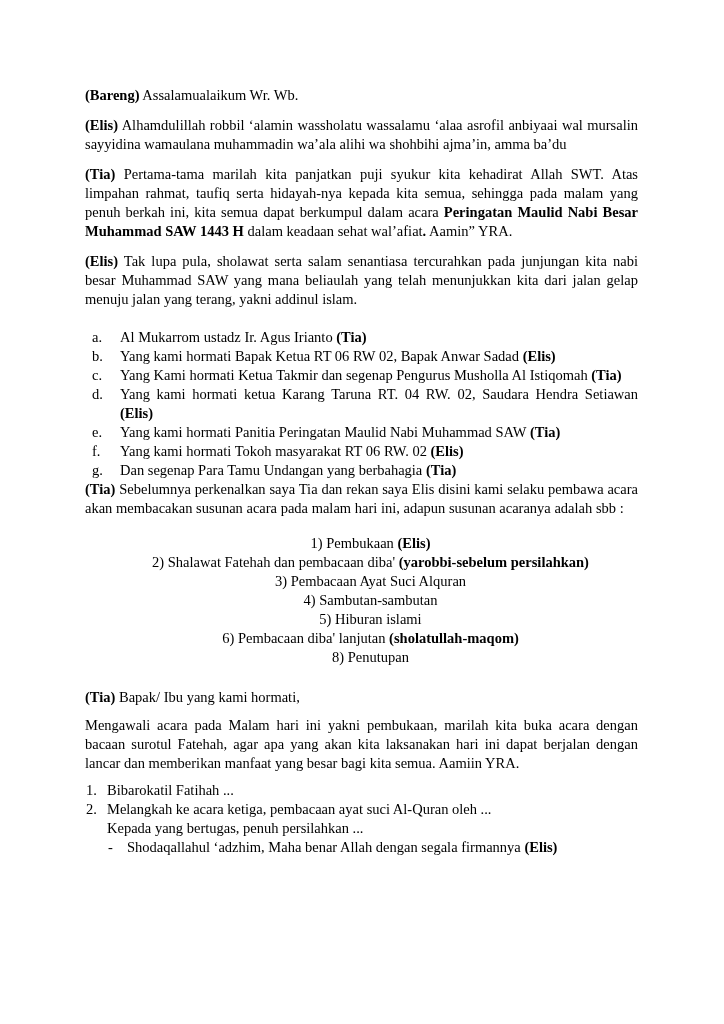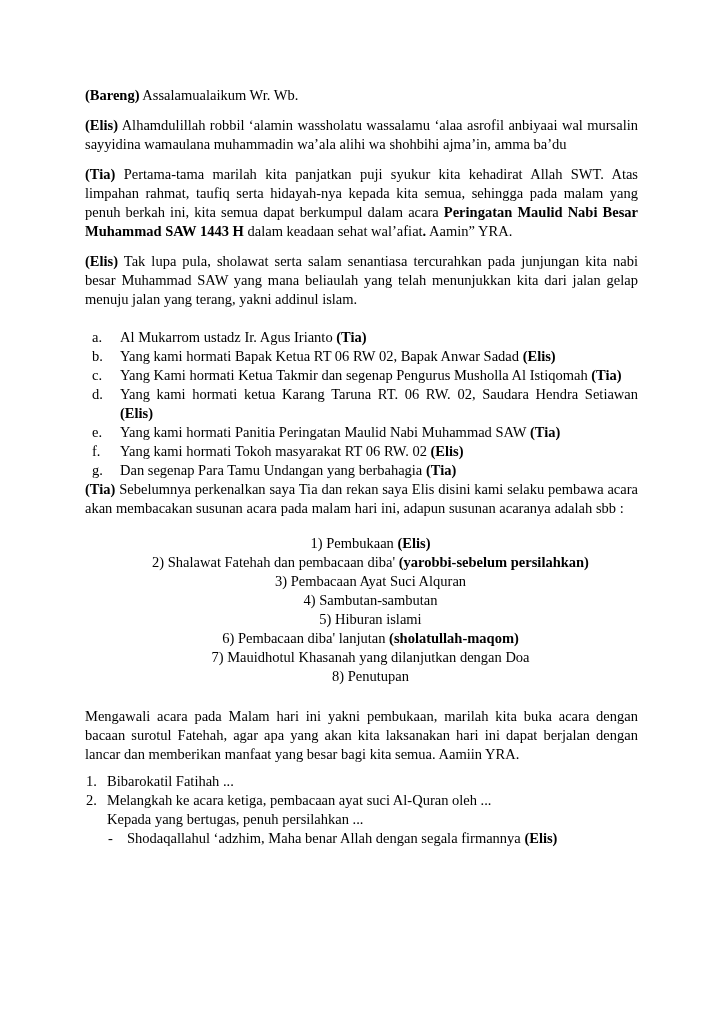--- a/index.html
+++ b/index.html
@@ -45,39 +45,39 @@
   <p class="para" id="p-hamdalah"><span class="b">(Elis)</span><span> Alhamdulillah robbil ‘alamin wassholatu wassalamu ‘alaa asrofil anbiyaai wal mursalin sayyidina wamaulana muhammadin wa’ala alihi wa shohbihi ajma’in, amma ba’du</span></p>
 
   <p class="para" id="p-puji"><span class="b">(Tia)</span><span> Pertama-tama marilah kita panjatkan puji syukur kita kehadirat Allah SWT. Atas limpahan rahmat, taufiq serta hidayah-nya kepada kita semua, sehingga pada malam yang penuh berkah ini, kita semua dapat berkumpul dalam acara </span><span class="b">Peringatan Maulid Nabi Besar Muhammad SAW 1443 H</span><span> dalam keadaan sehat wal’afiat</span><span class="b">.</span><span> Aamin” YRA.</span></p>
 
   <p class="para" id="p-sholawat"><span class="b">(Elis)</span><span> Tak lupa pula, sholawat serta salam senantiasa tercurahkan pada junjungan kita nabi besar Muhammad SAW yang mana beliaulah yang telah menunjukkan kita dari jalan gelap menuju jalan yang terang, yakni addinul islam.</span></p>
 
   <div class="honorees">
     <div class="hitem"><span class="hmarker">a.</span><span>Al Mukarrom ustadz Ir. Agus Irianto </span><span class="b">(Tia)</span></div>
     <div class="hitem"><span class="hmarker">b.</span><span>Yang kami hormati Bapak Ketua RT 06 RW 02, Bapak Anwar Sadad </span><span class="b">(Elis)</span></div>
     <div class="hitem"><span class="hmarker">c.</span><span>Yang Kami hormati Ketua Takmir dan segenap Pengurus Musholla Al Istiqomah </span><span class="b">(Tia)</span></div>
-    <div class="hitem"><span class="hmarker">d.</span><span>Yang kami hormati ketua Karang Taruna RT. 06 RW. 02, Saudara Hendra Setiawan </span><span class="b">(Elis)</span></div>
+    <div class="hitem"><span class="hmarker">d.</span><span>Yang kami hormati ketua Karang Taruna RT. 04 RW. 02, Saudara Hendra Setiawan </span><span class="b">(Elis)</span></div>
     <div class="hitem"><span class="hmarker">e.</span><span>Yang kami hormati Panitia Peringatan Maulid Nabi Muhammad SAW </span><span class="b">(Tia)</span></div>
     <div class="hitem"><span class="hmarker">f.</span><span>Yang kami hormati Tokoh masyarakat RT 06 RW. 02 </span><span class="b">(Elis)</span></div>
     <div class="hitem"><span class="hmarker">g.</span><span>Dan segenap Para Tamu Undangan yang berbahagia </span><span class="b">(Tia)</span></div>
   </div>
 
   <p class="para" id="p-intro"><span class="b">(Tia)</span><span> Sebelumnya perkenalkan saya Tia dan rekan saya Elis disini kami selaku pembawa acara akan membacakan susunan acara pada malam hari ini, adapun susunan acaranya adalah sbb :</span></p>
 
   <div class="agenda">
     <div class="aitem"><span>1)</span> <span>Pembukaan </span><span class="b">(Elis)</span></div>
     <div class="aitem"><span>2)</span> <span>Shalawat Fatehah dan pembacaan diba' </span><span class="b">(yarobbi-sebelum persilahkan)</span></div>
     <div class="aitem"><span>3)</span> <span>Pembacaan Ayat Suci Alquran</span><span class="b"></span></div>
     <div class="aitem"><span>4)</span> <span>Sambutan-sambutan</span><span class="b"></span></div>
     <div class="aitem"><span>5)</span> <span>Hiburan islami</span><span class="b"></span></div>
     <div class="aitem"><span>6)</span> <span>Pembacaan diba' lanjutan </span><span class="b">(sholatullah-maqom)</span></div>
-    <div class="aitem"><span>7)</span> <span>Mauidhotul Khasanah yang dilanjutkan dengan Doa</span><span class="b"></span></div>
     <div class="aitem"><span>8)</span> <span>Penutupan</span><span class="b"></span></div>
   </div>
 
+  <p class="para left" id="p-address"><span class="b">(Tia)</span><span> Bapak/ Ibu yang kami hormati,</span></p>
 
   <p class="para" id="p-pembukaan"><span>Mengawali acara pada Malam hari ini yakni pembukaan, marilah kita buka acara dengan bacaan surotul Fatehah, agar apa yang akan kita laksanakan hari ini dapat berjalan dengan lancar dan memberikan manfaat yang besar bagi kita semua. Aamiin YRA.</span></p>
 
   <div class="closing">
     <div class="citem"><span class="cmarker">1.</span><span>Bibarokatil Fatihah ...</span></div>
     <div class="citem">
         <span class="cmarker">2.</span>
         <div class="cline">Melangkah ke acara ketiga, pembacaan ayat suci Al-Quran oleh ...</div>
         <div class="cline">Kepada yang bertugas, penuh persilahkan ...</div>
         <div class="csub"><span class="cdash">-</span><span>Shodaqallahul ‘adzhim, Maha benar Allah dengan segala firmannya </span><span class="b">(Elis)</span></div>

